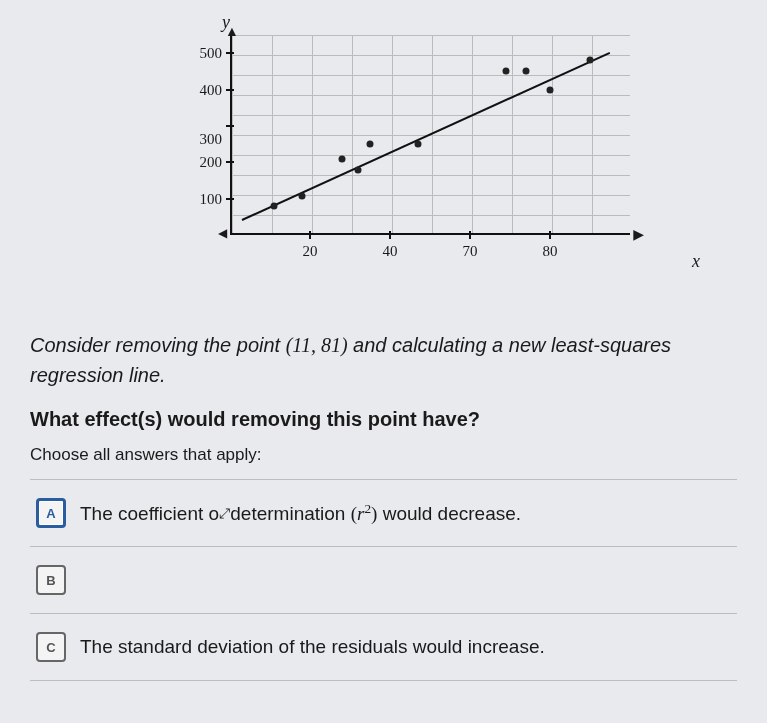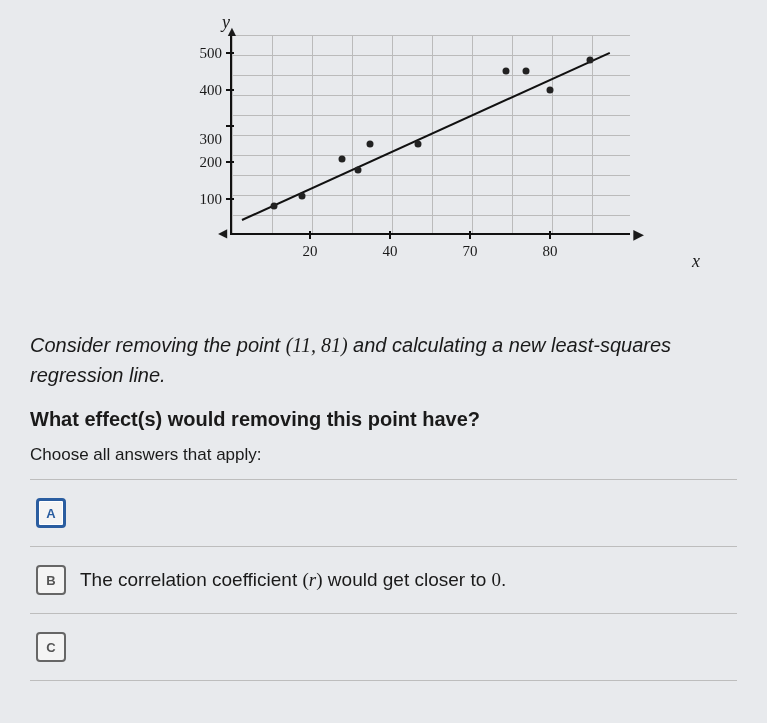--- a/index.html
+++ b/index.html
@@ -213,23 +213,24 @@
   <span>Consider removing the point </span><span class="math">(11, 81)</span><span> and calculating a new least-squares regression line.</span>
 </p>
 
 <p class="prompt">What effect(s) would removing this point have?</p>
 
 <p class="choose">Choose all answers that apply:</p>
 
 <div class="options">
   <div class="option">
     <div class="chk sel">A</div>
+    <div>
+      <span>The coefficient o</span><span class="cursor">⤢</span><span>determination </span><span class="math">(<i>r</i><sup>2</sup>)</span><span> would decrease.</span>
+    </div>
   </div>
   <div class="option">
     <div class="chk">B</div>
-    <div>
-      <span>The correlation coefficient </span><span class="math">(<i>r</i>)</span><span> would get closer to </span><span class="math">0</span><span>.</span>
-    </div>
   </div>
   <div class="option">
     <div class="chk">C</div>
+    <div>The standard deviation of the residuals would increase.</div>
   </div>
 </div>
 
 </body></html>

